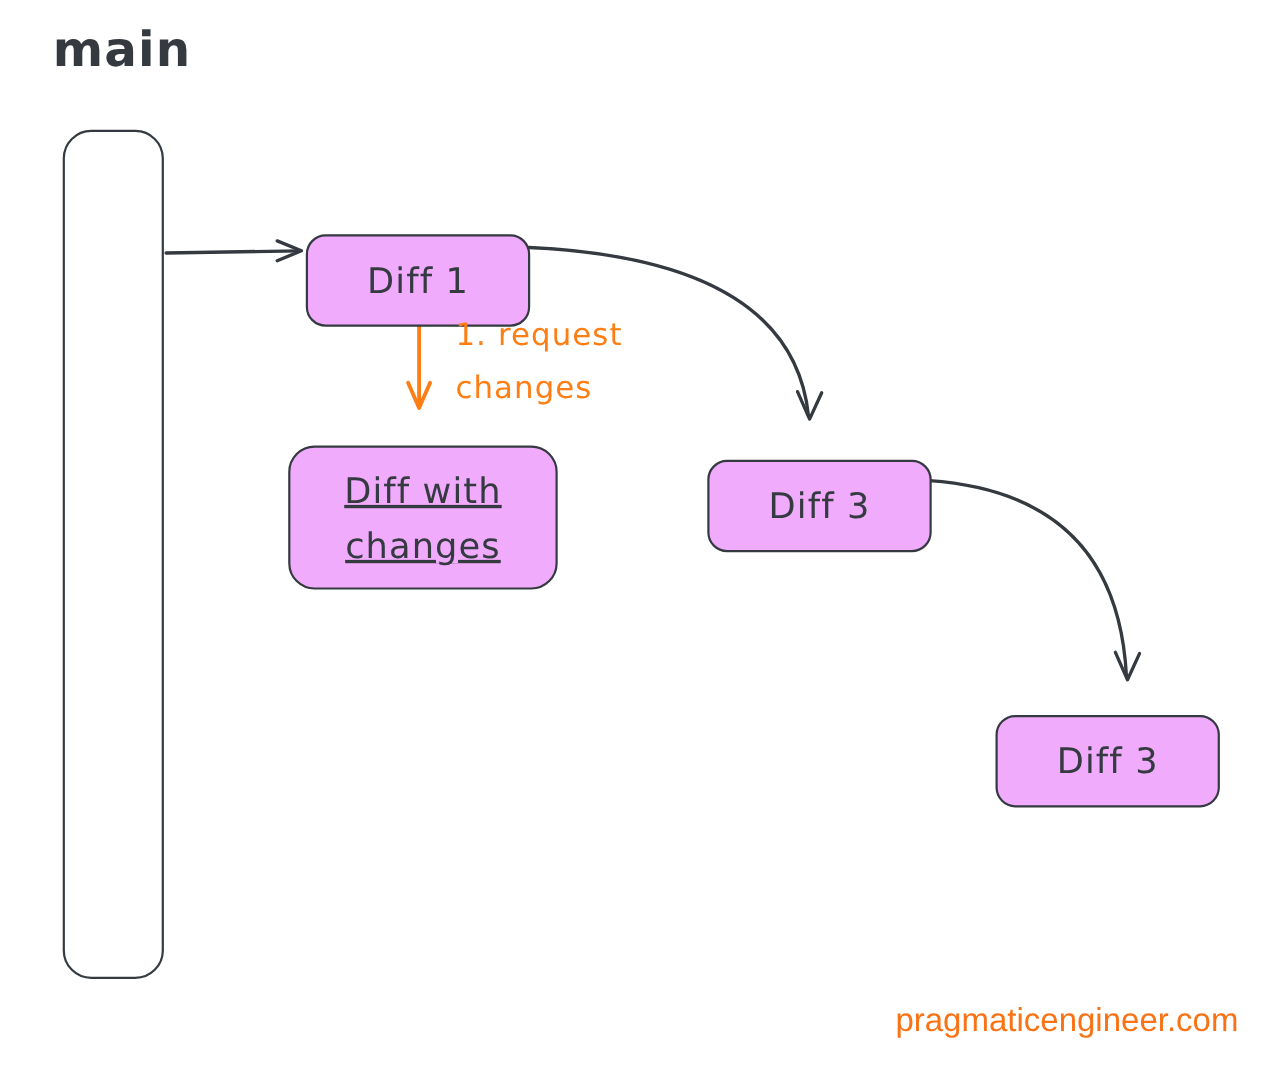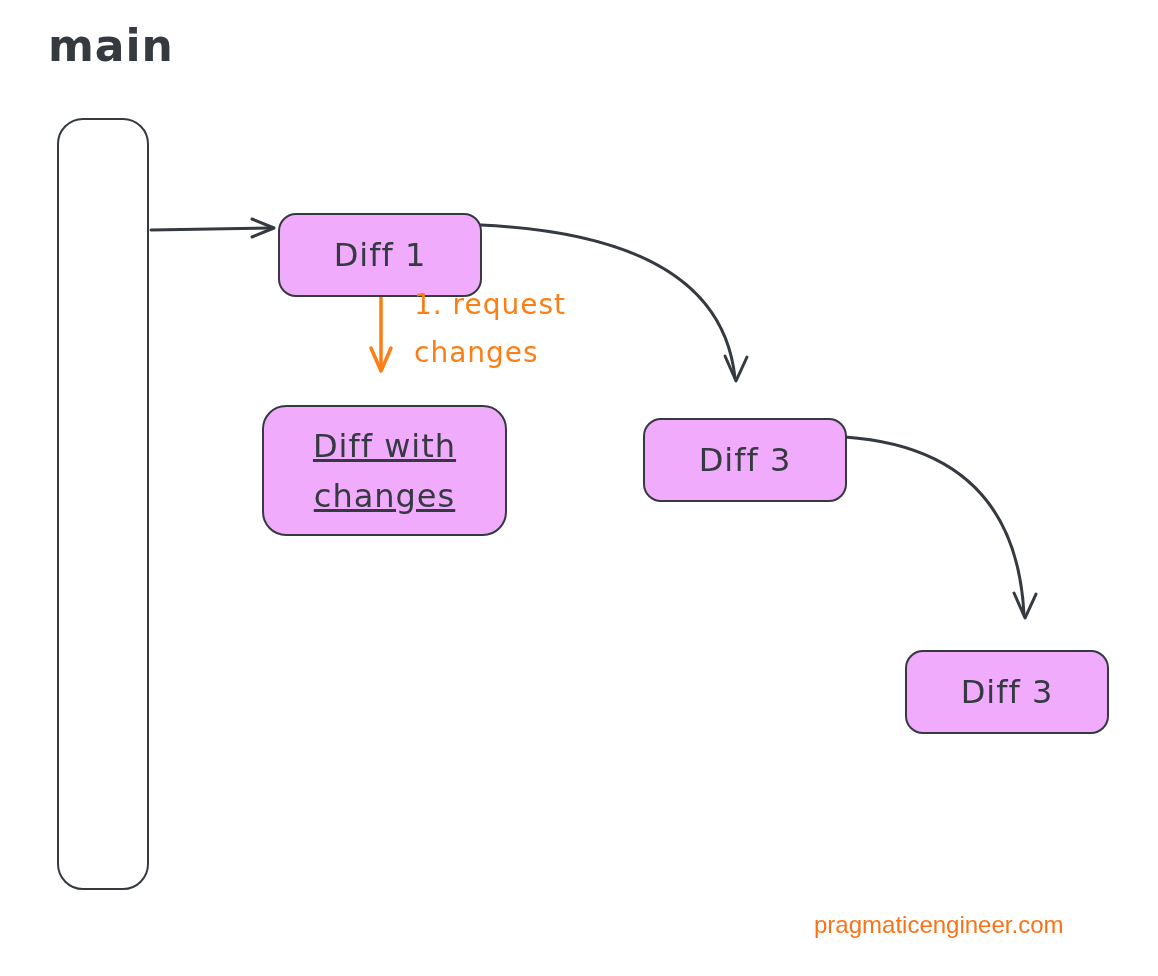--- a/index.html
+++ b/index.html
@@ -85,21 +85,21 @@
     letter-spacing: 1px;
     line-height: 48px;
     white-space: nowrap;
   }
   .watermark {
     position: absolute;
     left: 814px;
     top: 911px;
     color: var(--watermark, #f97316);
     font-family: "Liberation Sans", sans-serif;
-    font-size: 24px;
+    font-size: 30px;
     text-align: right;
   }
 </style>
 </head>
 <body>
 
 <div class="canvas">
 
   <svg class="arrows-layer" viewBox="0 0 1158 976" xmlns="http://www.w3.org/2000/svg">
 

